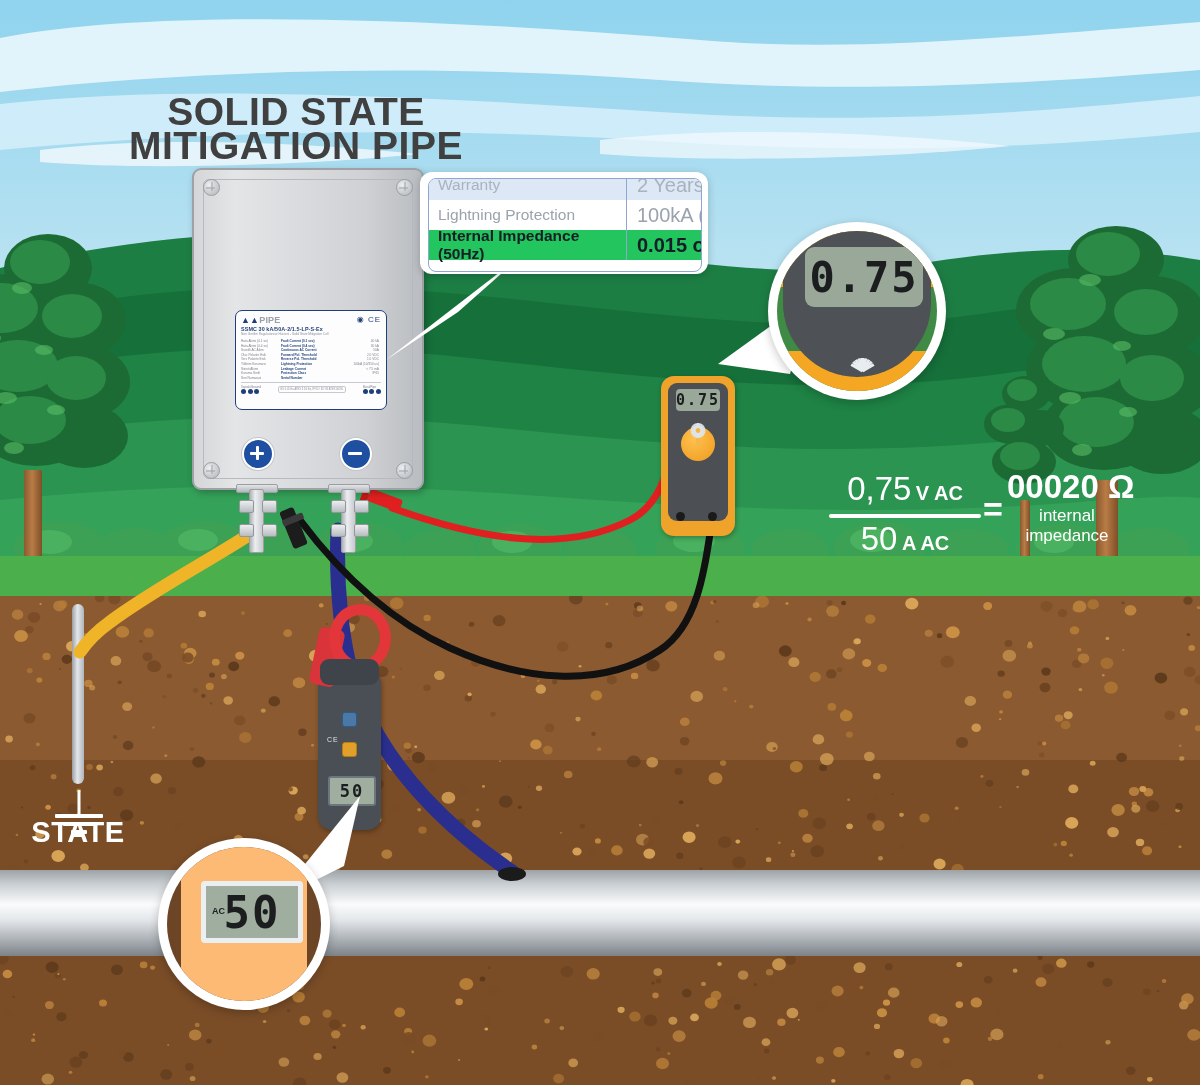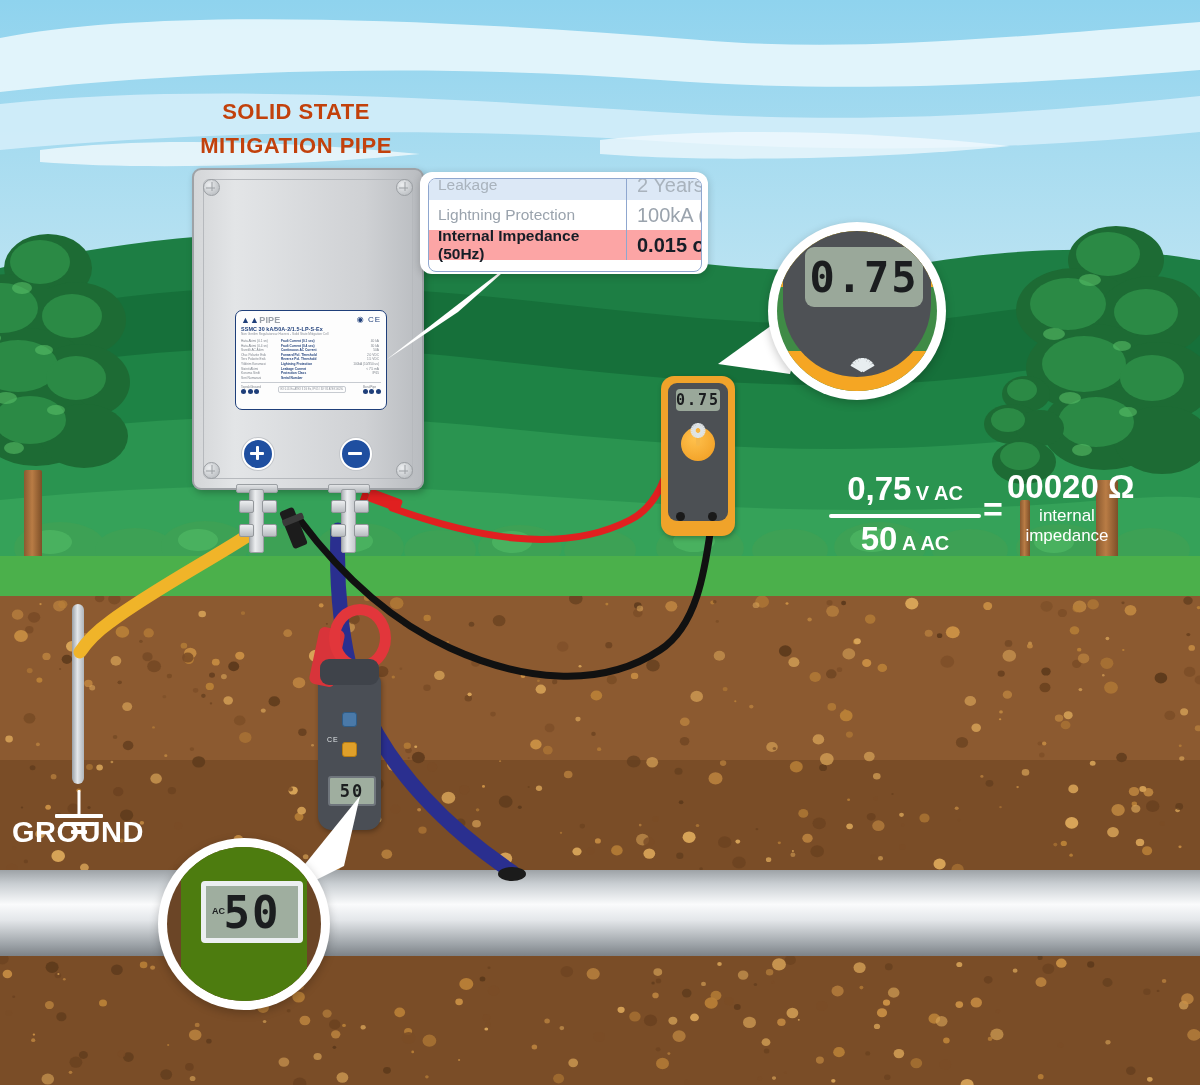--- a/index.html
+++ b/index.html
@@ -13,22 +13,22 @@
        background:linear-gradient(to bottom,#8fd3ee 0%,#a8dcf0 25%,#c3e6f3 55%,#d9eff7 80%,#e6f4f9 100%);}
 
   
   #grass{left:0;top:556px;width:1200px;height:86px;background:#4bb04b;}
 
   
   #soil{left:0;top:596px;width:1200px;height:489px;background:#8c5a30;}
   #soil-dark{left:0;top:760px;width:1200px;height:325px;background:#7a4d27;}
 
   
-  #title{left:0;top:95px;width:592px;text-align:center;color:#c2410c;
-         font-size:22px;font-weight:bold;line-height:34px;letter-spacing:.5px;}
+  #title{left:0;top:95px;width:592px;text-align:center;color:#404040;
+         font-size:39px;font-weight:bold;line-height:34px;letter-spacing:.5px;}
 
   
   #cell{left:192px;top:168px;width:228px;height:318px;
         background:linear-gradient(to right,#d4d6d8 0%,#e3e5e7 18%,#cfd1d4 75%,#b9bcc0 100%);
         border:2px solid #9ea2a6;border-radius:9px;
         box-shadow:2px 3px 7px rgba(0,0,0,.25);}
   #cell-inner{position:absolute;left:9px;top:9px;right:9px;bottom:9px;border:1px solid #b6b9bd;border-radius:6px;}
   .cscrew{position:absolute;width:15px;height:15px;border-radius:50%;
           background:radial-gradient(circle at 35% 33%,#eceef0,#b0b4b8);border:1px solid #9b9fa3;}
   .cscrew:before{content:"";position:absolute;left:50%;top:2px;width:1px;height:9px;background:#9b9fa3;transform:translateX(-50%);}
@@ -67,21 +67,21 @@
   .nut{position:absolute;width:13px;height:11px;background:linear-gradient(to bottom,#eceef0,#b8bcc0);border:1px solid #93979b;border-radius:2px;}
 
   
   #callout{left:420px;top:172px;width:288px;height:102px;background:#fff;border-radius:12px;
            box-shadow:0 2px 8px rgba(0,0,0,.2);overflow:hidden;}
   #callout-clip{position:absolute;left:8px;top:6px;width:272px;height:92px;
                 border:1.3px solid #8fa7cf;border-radius:8px;overflow:hidden;background:#fff;}
   .crow{display:flex;height:30px;align-items:center;}
   .crow.r0{background:#dce8f6;}
   .crow.r1{background:#fff;}
-  .crow.r2{background:#fca5a5;}
+  .crow.r2{background:#22c55e;}
   .ck{flex:0 0 188px;padding-left:9px;font-size:15.5px;color:#9aa3ad;}
   .cv{padding-left:10px;font-size:20px;color:#9aa3ad;border-left:1.3px solid #8fa7cf;height:30px;line-height:30px;flex:1;white-space:nowrap;}
   .crow.r2 .ck,.crow.r2 .cv{color:#161d26;font-weight:bold;}
   .crow.r0 .ck,.crow.r0 .cv{color:#a9b3bd;}
 
   
   #mag1{left:768px;top:222px;width:178px;height:178px;border-radius:50%;background:#fff;
         box-shadow:0 3px 10px rgba(0,0,0,.22);}
   #mag1-in{position:absolute;left:9px;top:9px;width:160px;height:160px;border-radius:50%;overflow:hidden;background:#3f8b46;}
   .m1-orange{position:absolute;left:-6px;top:-30px;width:172px;height:86px;background:#f5a623;border-radius:50% 50% 8px 8px;}
@@ -113,42 +113,42 @@
   #clamp-jaw2{position:absolute;left:-4px;top:-44px;width:26px;height:58px;background:#d8343a;border-radius:6px;transform:rotate(12deg);}
   #clamp-lcd{position:absolute;left:10px;top:104px;width:44px;height:26px;background:#9fae9f;border:2px solid #6f757c;border-radius:3px;
              display:flex;align-items:center;justify-content:center;}
   .cbtn{position:absolute;width:13px;height:13px;border-radius:3px;}
   #clamp-ce{position:absolute;left:9px;top:64px;font-size:7px;color:#dfe3e6;letter-spacing:1px;}
 
   
   #mag2{left:158px;top:838px;width:172px;height:172px;border-radius:50%;background:#fff;
         box-shadow:0 3px 10px rgba(0,0,0,.22);}
   #mag2-in{position:absolute;left:9px;top:9px;width:154px;height:154px;border-radius:50%;overflow:hidden;background:#6b4526;}
-  .m2-body{position:absolute;left:14px;top:-12px;width:126px;height:180px;background:#4d7c0f;border-radius:14px;}
+  .m2-body{position:absolute;left:14px;top:-12px;width:126px;height:180px;background:#fdba74;border-radius:14px;}
   .m2-lcd{position:absolute;left:20px;top:46px;width:92px;height:52px;background:#9fae9f;border:5px solid #eceff1;border-radius:4px;}
   .m2-ac{position:absolute;left:6px;top:20px;font-size:9px;font-weight:bold;color:#1b1d1f;}
   .m2-num{position:absolute;left:0;top:0;width:100%;height:100%;display:flex;align-items:center;justify-content:center;}
 
   
   #rod{left:72px;top:604px;width:12px;height:180px;border-radius:6px;
        background:linear-gradient(to right,#9aa0a6,#e4e7ea 45%,#b0b5ba);}
   #gsym{left:52px;top:790px;width:54px;height:36px;}
   #gsym i{position:absolute;background:#fff;border-radius:1px;left:50%;transform:translateX(-50%);}
   #ground-label{left:8px;top:816px;width:140px;text-align:center;color:#fff;font-size:29px;font-weight:bold;letter-spacing:.5px;}
 
   
   #pipe{left:0;top:870px;width:1200px;height:86px;
         background:linear-gradient(to bottom,#9da2a6 0%,#c9ced2 16%,#fafbfc 40%,#e4e7ea 58%,#9aa0a5 88%,#7d8287 100%);}
   #pipe-label{left:0;top:884px;width:1200px;text-align:center;color:#5b6166;font-size:44px;font-weight:bold;letter-spacing:2px;
               text-shadow:1px 1px 0 #f2f4f5;}
 
   
   #formula{left:815px;top:470px;width:300px;color:#fff;}
   #f-left{position:absolute;left:0;top:0;width:180px;text-align:center;}
-  .f-num{font-size:33px;font-weight:bold;text-align:center;}
+  .f-num{font-size:33px;font-weight:normal;text-align:center;}
   .f-unit{font-size:20px;font-weight:bold;}
   #f-bar{position:absolute;left:14px;top:44px;width:152px;height:3.5px;background:#fff;border-radius:2px;}
   #f-den{position:absolute;left:0;top:50px;width:180px;text-align:center;}
   #f-eq{position:absolute;left:168px;top:20px;font-size:34px;font-weight:bold;}
   #f-right{position:absolute;left:192px;top:-2px;width:120px;text-align:center;}
   .f-res{font-size:33px;font-weight:bold;white-space:nowrap;}
   .f-cap{font-size:17px;line-height:20px;}
 
   
   .trunk{position:absolute;background:linear-gradient(to right,#8a5a30,#b97c45 45%,#7d4f28);border-radius:2px;}
@@ -802,21 +802,21 @@
 
   <div id="pipe" class="abs"></div>
 
   <div id="rod" class="abs"></div>
   <div id="gsym" class="abs">
     <i style="top:0;width:3px;height:26px;"></i>
     <i style="top:24px;width:48px;height:4px;"></i>
     <i style="top:32px;width:32px;height:4px;"></i>
     <i style="top:40px;width:16px;height:4px;"></i>
   </div>
-  <div id="ground-label" class="abs">GROUND</div>
+  <div id="ground-label" class="abs">STATE</div>
 
   <svg class="abs" style="left:0;top:0" width="1200" height="1085">
 
     <path d="M247,536 C210,560 150,592 110,622 C96,632 88,640 80,652" stroke="#f0b429" stroke-width="13" fill="none" stroke-linecap="round"></path>
 
     <path d="M338,530 C336,580 340,650 360,700 C390,772 450,830 512,872" stroke="#2a2f8f" stroke-width="15" fill="none" stroke-linecap="round"></path>
     <ellipse cx="512" cy="874" rx="14" ry="7" fill="#1b1b1b"></ellipse>
 
     <path d="M392,508 C470,536 560,556 630,520 C660,505 668,470 676,440" stroke="#e02020" stroke-width="7" fill="none" stroke-linecap="round"></path>
 
@@ -943,21 +943,21 @@
     <div>MITIGATION PIPE</div>
   </div>
 
   <svg class="abs" style="left:350px;top:250px" width="180" height="120">
     <path d="M176,2 L36,110 L108,62 Z" fill="#ffffff"></path>
   </svg>
 
   <div id="callout" class="abs">
     <div id="callout-clip">
         <div class="crow r0" style="margin-top: -9px;">
-          <div class="ck">Leakage</div>
+          <div class="ck">Warranty</div>
           <div class="cv">2 Years</div>
         </div>
         <div class="crow r1">
           <div class="ck">Lightning Protection</div>
           <div class="cv">100kA (10/3</div>
         </div>
         <div class="crow r2">
           <div class="ck">Internal Impedance (50Hz)</div>
           <div class="cv">0.015 ohm</div>
         </div>

